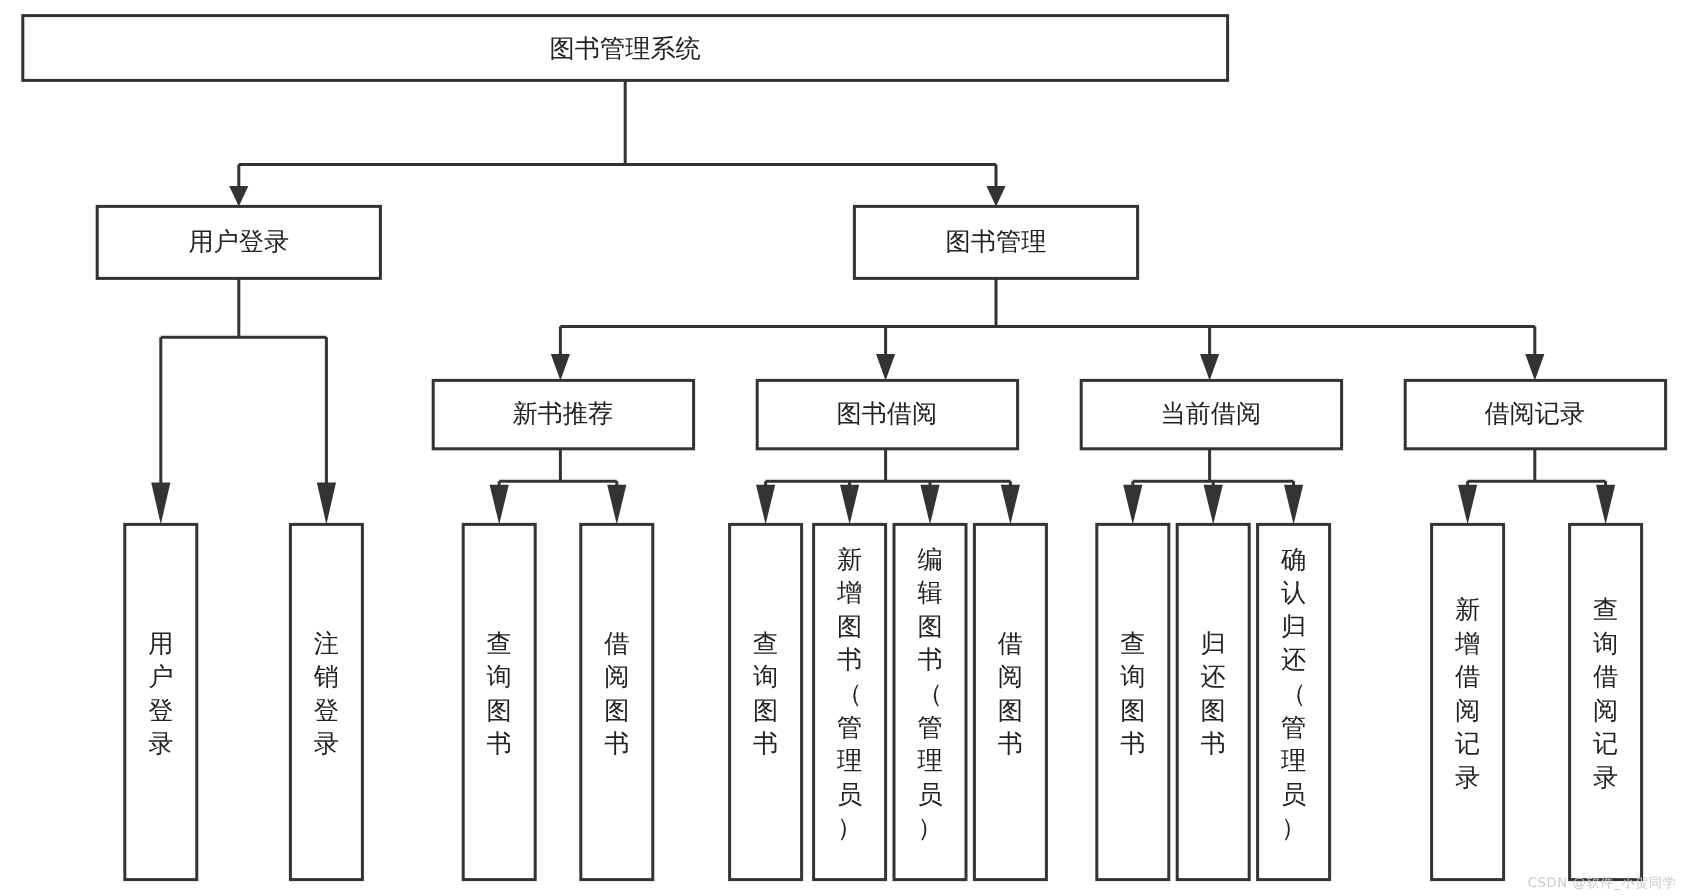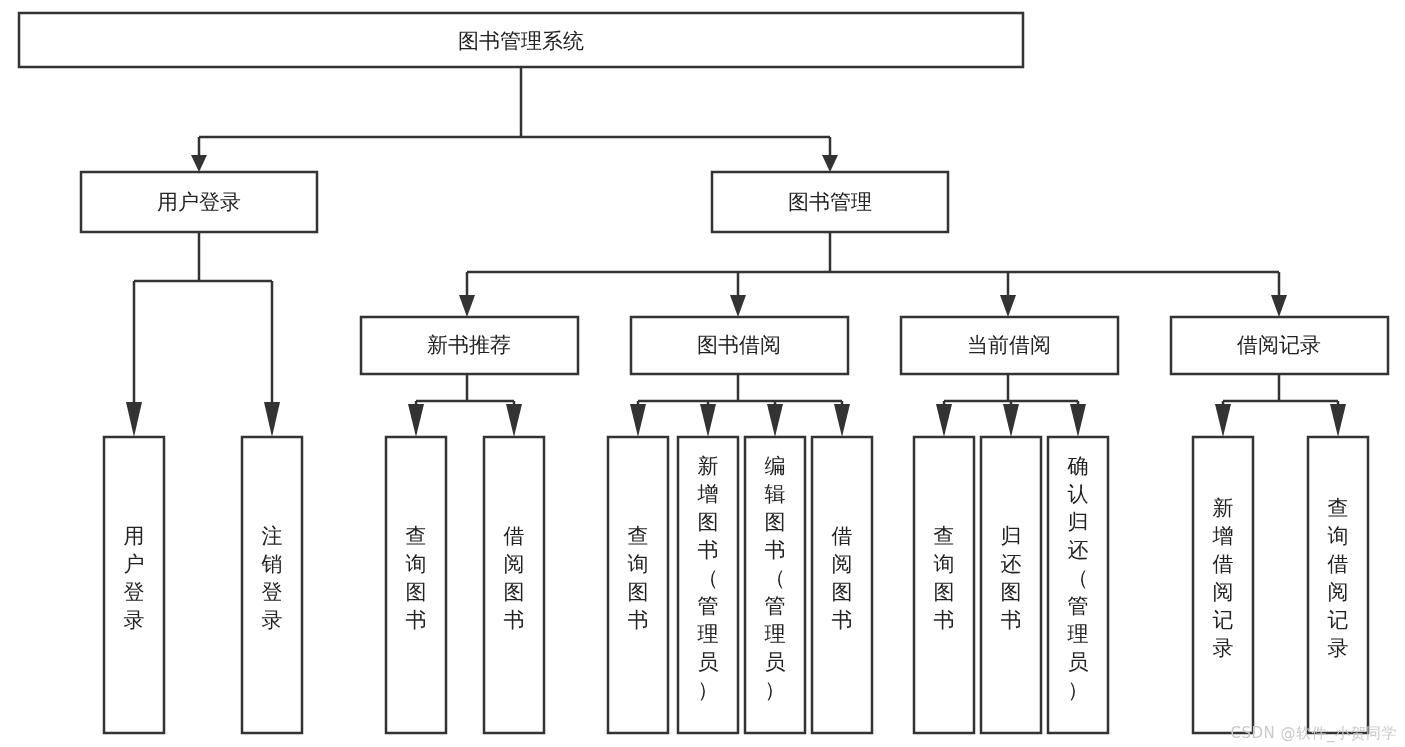--- a/index.html
+++ b/index.html
@@ -20,21 +20,21 @@
     text-anchor:middle;dominant-baseline:middle;
   }
   .leaf-label{
     font-family:"DejaVu Sans","Liberation Sans",sans-serif;
     font-size:21px;fill:#222222;
     text-anchor:middle;
   }
   .watermark{
     position:absolute;right:8px;bottom:4px;
     font-family:"DejaVu Sans","Liberation Sans",sans-serif;
-    font-size:15px;color:#c9c9c9;
+    font-size:11px;color:#c9c9c9;
     white-space:nowrap;pointer-events:none;
     letter-spacing:0.5px;
   }
 </style>
 </head>
 <body>
 
 <svg id="diagram" viewBox="0 0 1405 747">
 
   <g>

